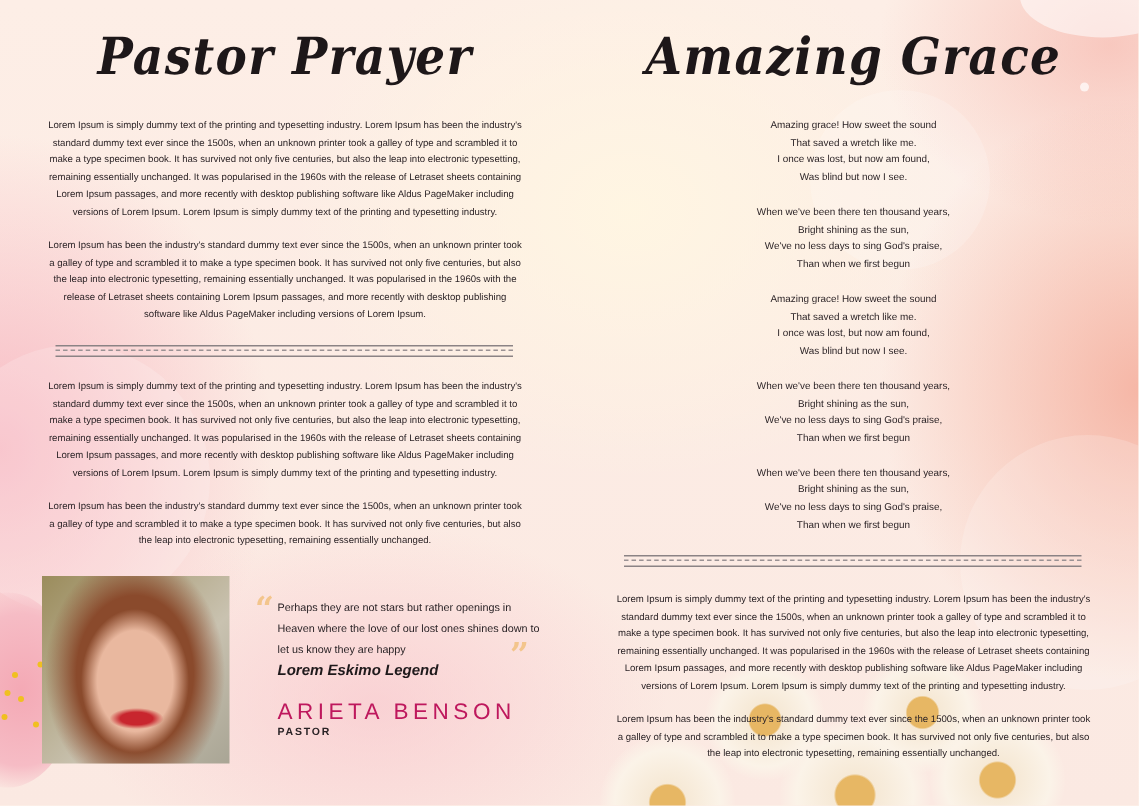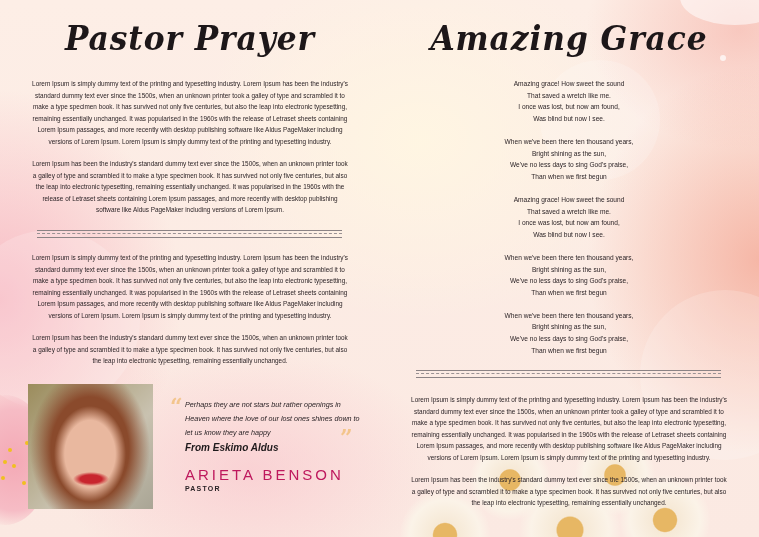--- a/index.html
+++ b/index.html
@@ -51,21 +51,21 @@
     overflow:hidden;
   }
   .flower-left {
     position:absolute; left:-40px; top:395px; width:90px; height:130px;
     background:radial-gradient(ellipse at 60% 50%, #f4a9b5 0%, #f6bcc5 55%, rgba(246,188,197,0) 75%);
     border-radius:50%;
   }
   .stamen { position:absolute; width:4px; height:4px; border-radius:50%; background:#f0c020; }
   .quote-block { position:absolute; left:170px; top:398px; width:200px; }
   .qmark { position:absolute; font-family:"DejaVu Serif", serif; font-weight:bold; font-size:22px; color:#f3c58c; line-height:1; }
-  .quote-text { position:absolute; left:15px; top:0; width:175px; font-style:italic; font-size:7.2px; line-height:14px; color:#2a2326; }
+  .quote-text { position:absolute; left:15px; top:0; width:175px; font-size:7.2px; line-height:14px; color:#2a2326; }
   .source { position:absolute; left:15px; top:44px; font-style:italic; font-weight:bold; font-size:10px; color:#1e191b; }
   .name { position:absolute; left:15px; top:68px; font-size:15px; letter-spacing:3px; color:#be185d; }
   .role { position:absolute; left:15px; top:87px; font-size:7px; font-weight:bold; letter-spacing:1.2px; color:#2a2326; }
   .daisies { position:absolute; left:400px; top:460px; width:320px; height:80px; }
   .daisy { position:absolute; border-radius:50%;
     background:radial-gradient(circle, #e7b764 0 18%, #f6e9d6 20%, #fbf3e8 55%, rgba(251,243,232,0) 72%); }
 </style>
 </head>
 <body>
 
@@ -91,21 +91,21 @@
   <span class="stamen" style="left:1px;top:476px;"></span>
   <span class="stamen" style="left:22px;top:481px;"></span>
   <span class="stamen" style="left:25px;top:441px;"></span>
 
   <div class="photo"></div>
 
   <div class="quote-block">
     <span class="qmark" style="left:0;top:-3px;">“</span>
     <p class="quote-text" style="margin:0;">Perhaps they are not stars but rather openings in Heaven where the love of our lost ones shines down to let us know they are happy</p>
     <span class="qmark" style="left:170px;top:28px;">”</span>
-    <div class="source">From Eskimo Aldus</div>
+    <div class="source">Lorem Eskimo Legend</div>
     <div class="name">ARIETA BENSON</div>
     <div class="role">PASTOR</div>
   </div>
 </section>
 
 <section class="page right">
   <h1 class="title" style="margin:0;">Amazing Grace</h1>
   <div class="poem" style="top:78px;">
     <div class="stanza">
       <div>Amazing grace! How sweet the sound</div>

